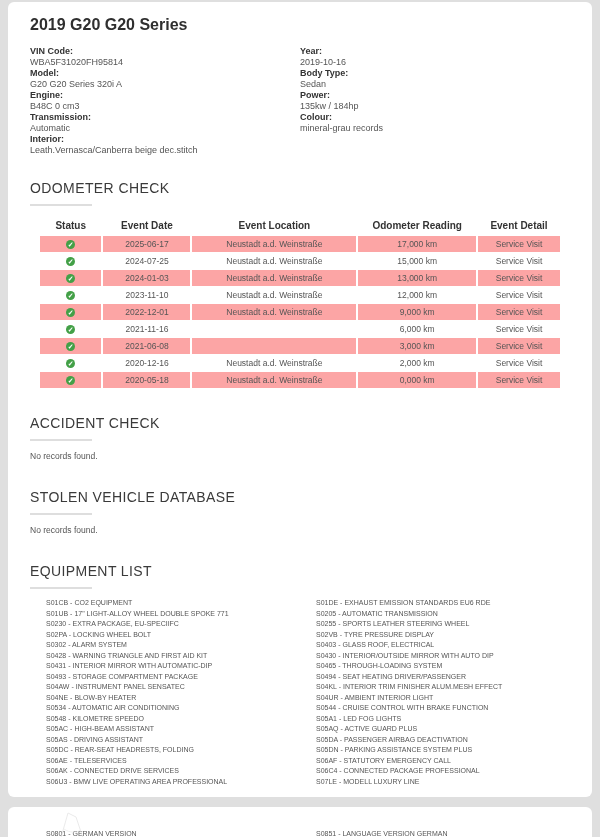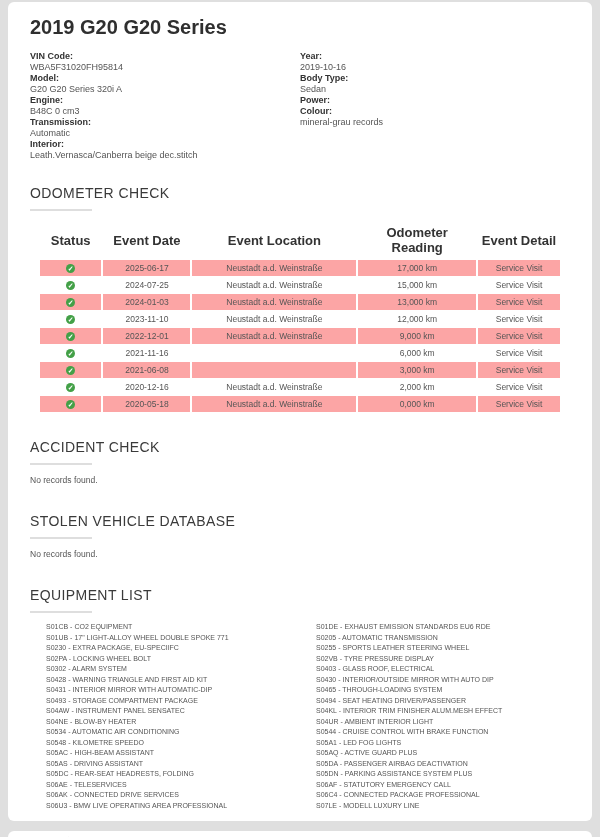--- a/index.html
+++ b/index.html
@@ -6,35 +6,35 @@
   body{
     width:600px;height:837px;overflow:hidden;
     background:#dfdfdf;
     font-family:"Liberation Sans", sans-serif;
     color:#444;
   }
   .card{background:#fff;border-radius:6px;margin:0 8px;box-sizing:border-box;}
   #card1{margin-top:2px;padding:4px 22px 10px;}
   #card2{margin-top:10px;padding:18px 22px 0;height:110px;position:relative;overflow:hidden;}
 
-  .vehicle-title{font-size:20px;font-weight:bold;color:#2f2f2f;margin:10px 0 12px;}
+  .vehicle-title{font-size:16px;font-weight:bold;color:#2f2f2f;margin:10px 0 12px;}
 
   .specs{display:flex;}
   .specs-col{width:50%;}
   .spec-label{font-weight:bold;color:#333;font-size:9px;line-height:11px;}
   .spec-value{color:#555;font-size:9px;line-height:11px;}
 
   .section-heading{font-size:14px;font-weight:normal;color:#3a3a3a;letter-spacing:.4px;margin:24px 0 0;}
   .mt-lg{margin-top:26px;}
   .mt-xl{margin-top:28px;}
   .divider{width:62px;height:2px;background:#dedede;margin:8px 0 9px;border:0;}
   .no-records{font-size:8.5px;color:#555;margin:10px 0 2px;}
 
   .odo-table{width:calc(100% - 16px);margin:2px 8px 0;border-collapse:separate;border-spacing:2px 1px;}
-  .odo-table th{font-weight:bold;color:#333;font-size:13px;padding:4px 2px;text-align:center;}
+  .odo-table th{font-weight:bold;color:#333;font-size:10px;padding:4px 2px;text-align:center;}
   .odo-table td{text-align:center;color:#555;font-size:8.5px;padding:3px 2px;height:9px;}
   tr.odd td{background:#fca5a5;}
   tr.even td{background:#ffffff;}
   .check{display:inline-block;width:9px;height:9px;background:#43a047;border-radius:50%;
          color:#fff;font-size:7px;line-height:9px;text-align:center;font-weight:bold;}
 
   .equip-cols{display:flex;margin-top:4px;}
   .equip-col{width:50%;padding-left:16px;box-sizing:border-box;}
   .equip-item{font-size:7px;line-height:10.5px;color:#555;white-space:nowrap;overflow:hidden;}
 
@@ -59,20 +59,21 @@
         <div class="spec-value">Automatic</div>
         <div class="spec-label">Interior:</div>
         <div class="spec-value">Leath.Vernasca/Canberra beige dec.stitch</div>
       </div>
     <div class="specs-col" id="specs-right">
         <div class="spec-label">Year:</div>
         <div class="spec-value">2019-10-16</div>
         <div class="spec-label">Body Type:</div>
         <div class="spec-value">Sedan</div>
         <div class="spec-label">Power:</div>
+        <div class="spec-value">135kw / 184hp</div>
         <div class="spec-label">Colour:</div>
         <div class="spec-value">mineral-grau records</div>
       </div>
   </div>
 
   <div class="section-heading">ODOMETER CHECK</div>
   <div class="divider"></div>
 
   <table class="odo-table">
     <thead>

